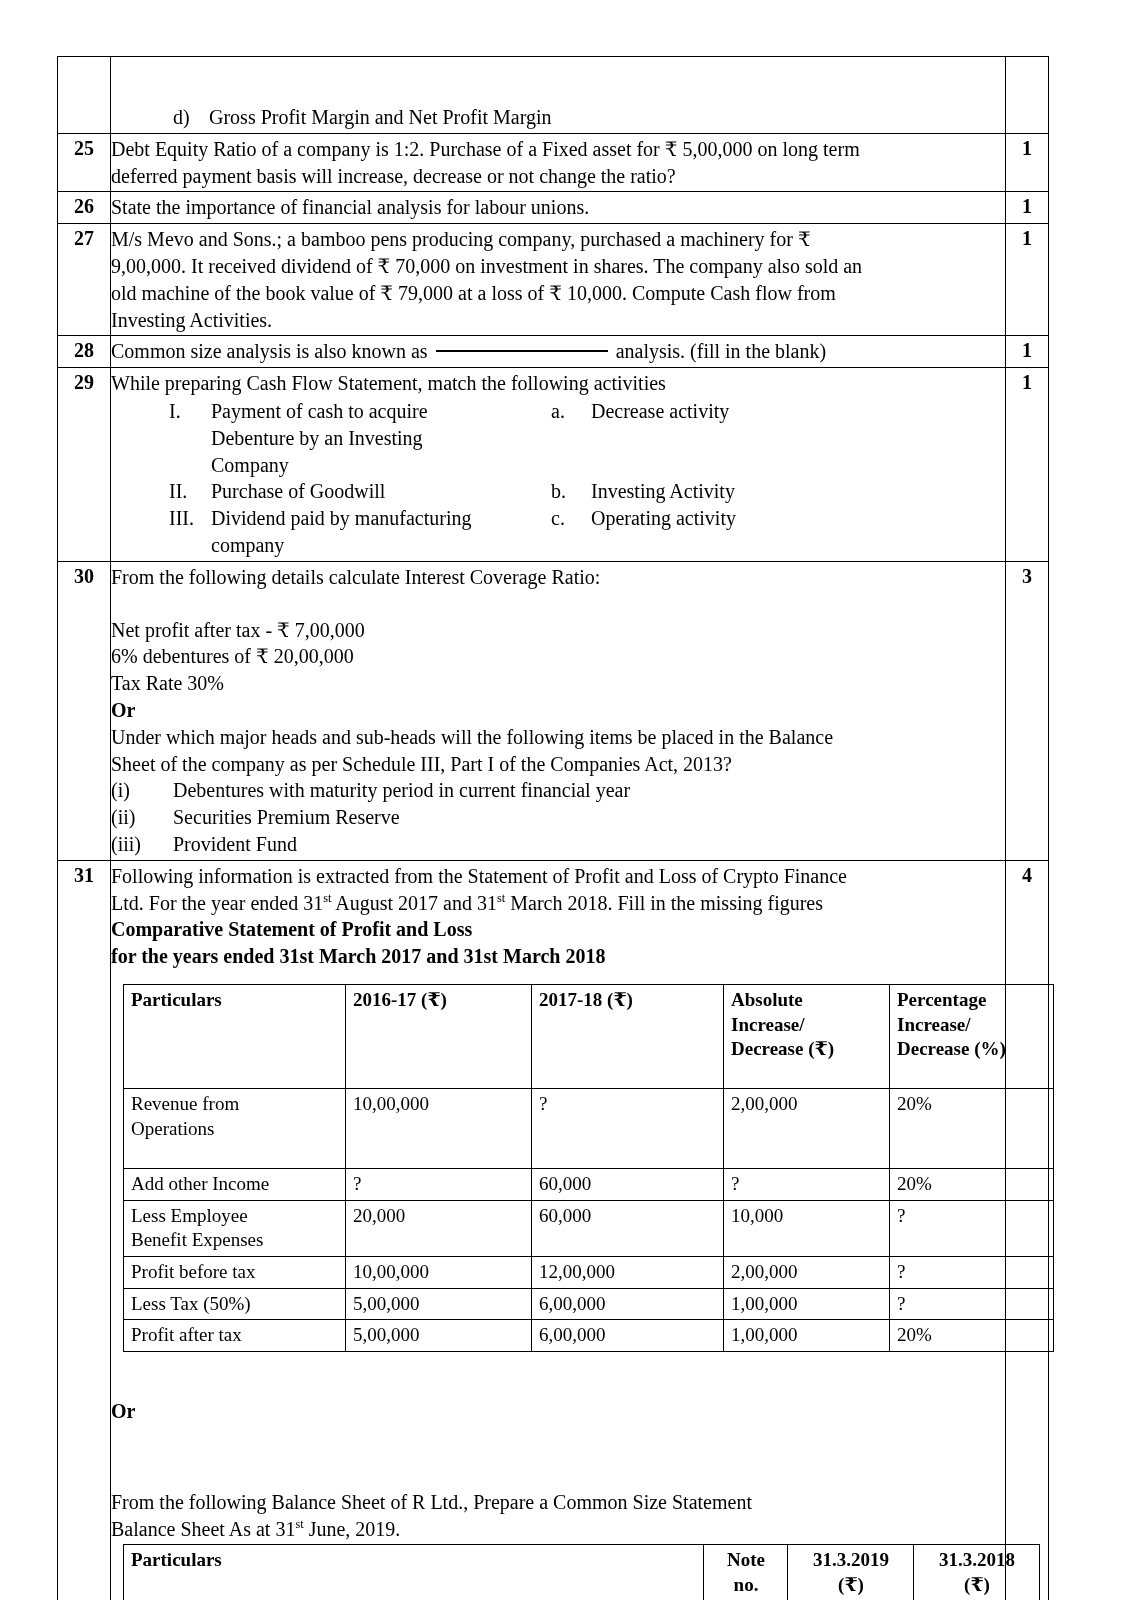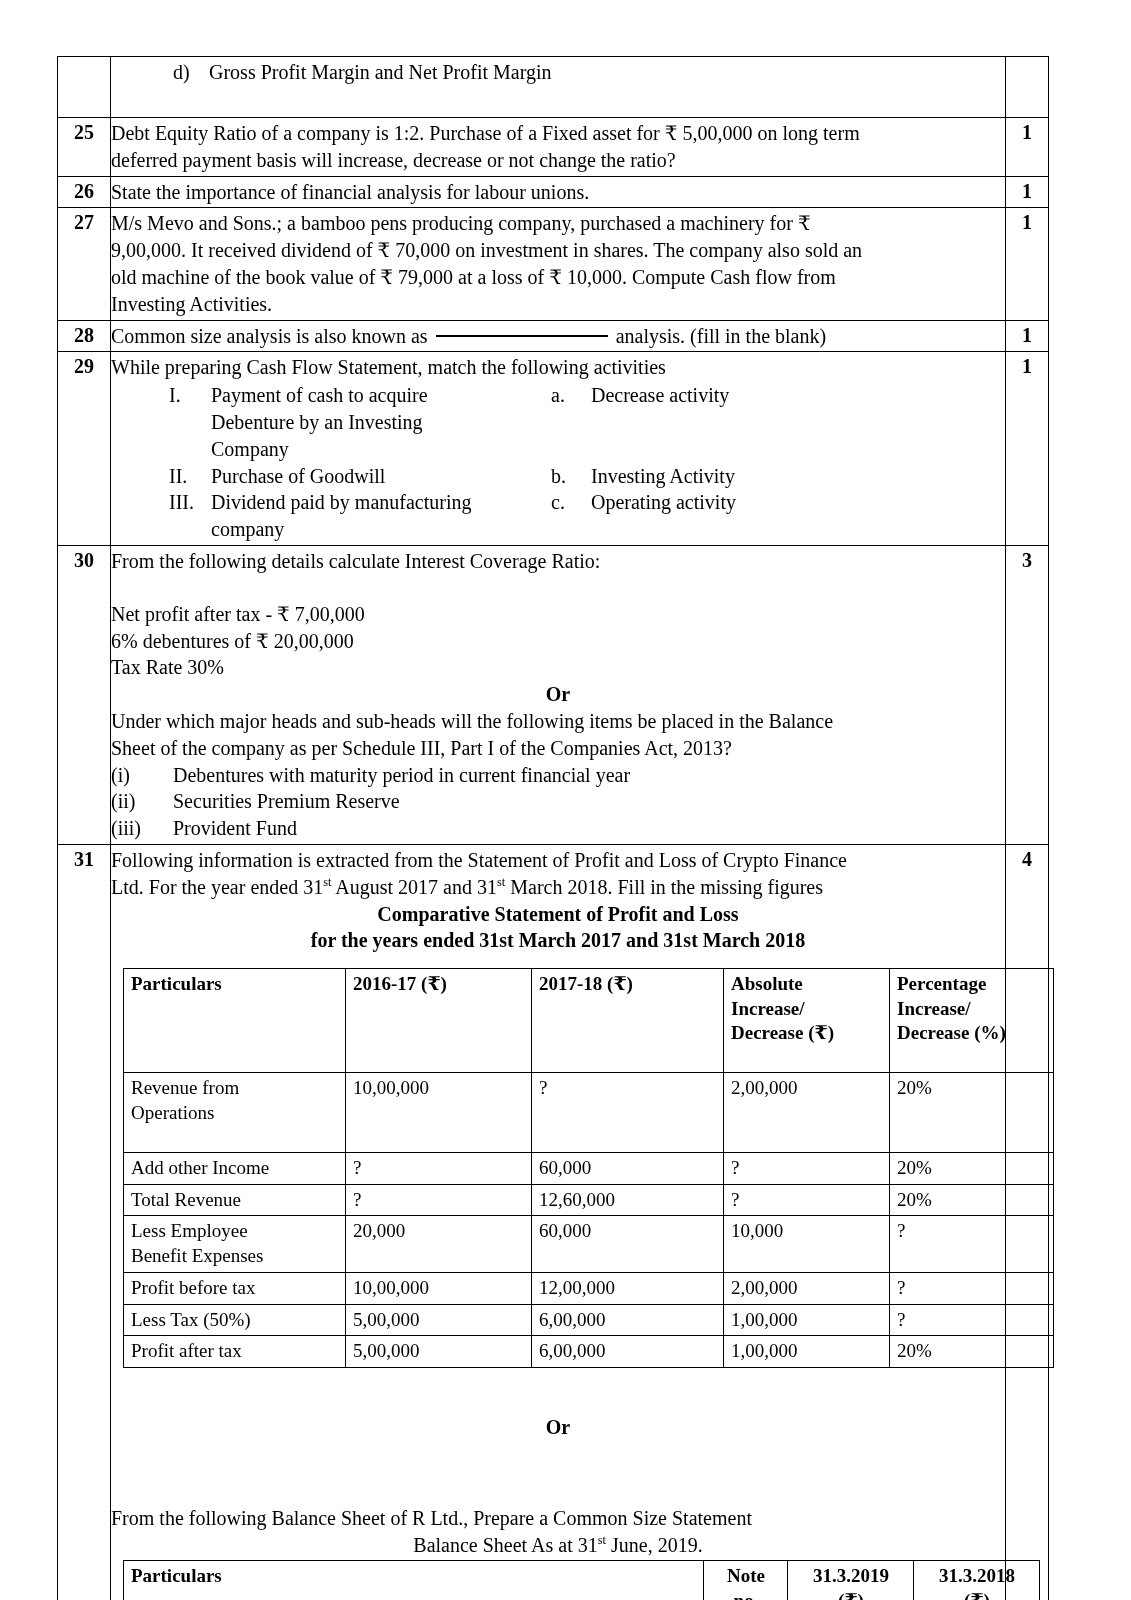--- a/index.html
+++ b/index.html
@@ -56,30 +56,31 @@
   td.qmark {
     width: 42px;
     text-align: center;
     font-weight: bold;
     font-size: 20px;
     line-height: 1.28;
     padding-top: 4px;
   }
   .ln { display: block; }
   .sup { font-size: 0.62em; vertical-align: super; line-height: 0; }
-  .center { text-align: center; }
+  .center { text-align: left; }
   .bold { font-weight: bold; }
   .spacer-md { height: 26px; }
   .spacer-lg { height: 46px; }
   .spacer-xl { height: 64px; }
 
   
   .item-d {
     padding-left: 62px;
     white-space: pre;
+    margin-top: 45px;
   }
   .item-d .marker { display: inline-block; width: 36px; }
 
   
   .match-list { margin-top: 1px; }
   .match-row {
     display: flex;
     align-items: flex-start;
   }
   .match-roman {
@@ -330,27 +331,20 @@
                 </tr>
 
                 <tr class="row-sm">
                   <td>Add other Income</td>
                   <td>?</td>
                   <td>60,000</td>
                   <td>?</td>
                   <td>20%</td>
                 </tr>
 
-                <tr class="row-sm">
-                  <td>Total Revenue</td>
-                  <td>?</td>
-                  <td>12,60,000</td>
-                  <td>?</td>
-                  <td>20%</td>
-                </tr>
 
                 <tr class="row-med">
                   <td>
                     <span class="ln">Less Employee</span>
                     <span class="ln">Benefit Expenses</span>
                   </td>
                   <td>20,000</td>
                   <td>60,000</td>
                   <td>10,000</td>
                   <td>?</td>

